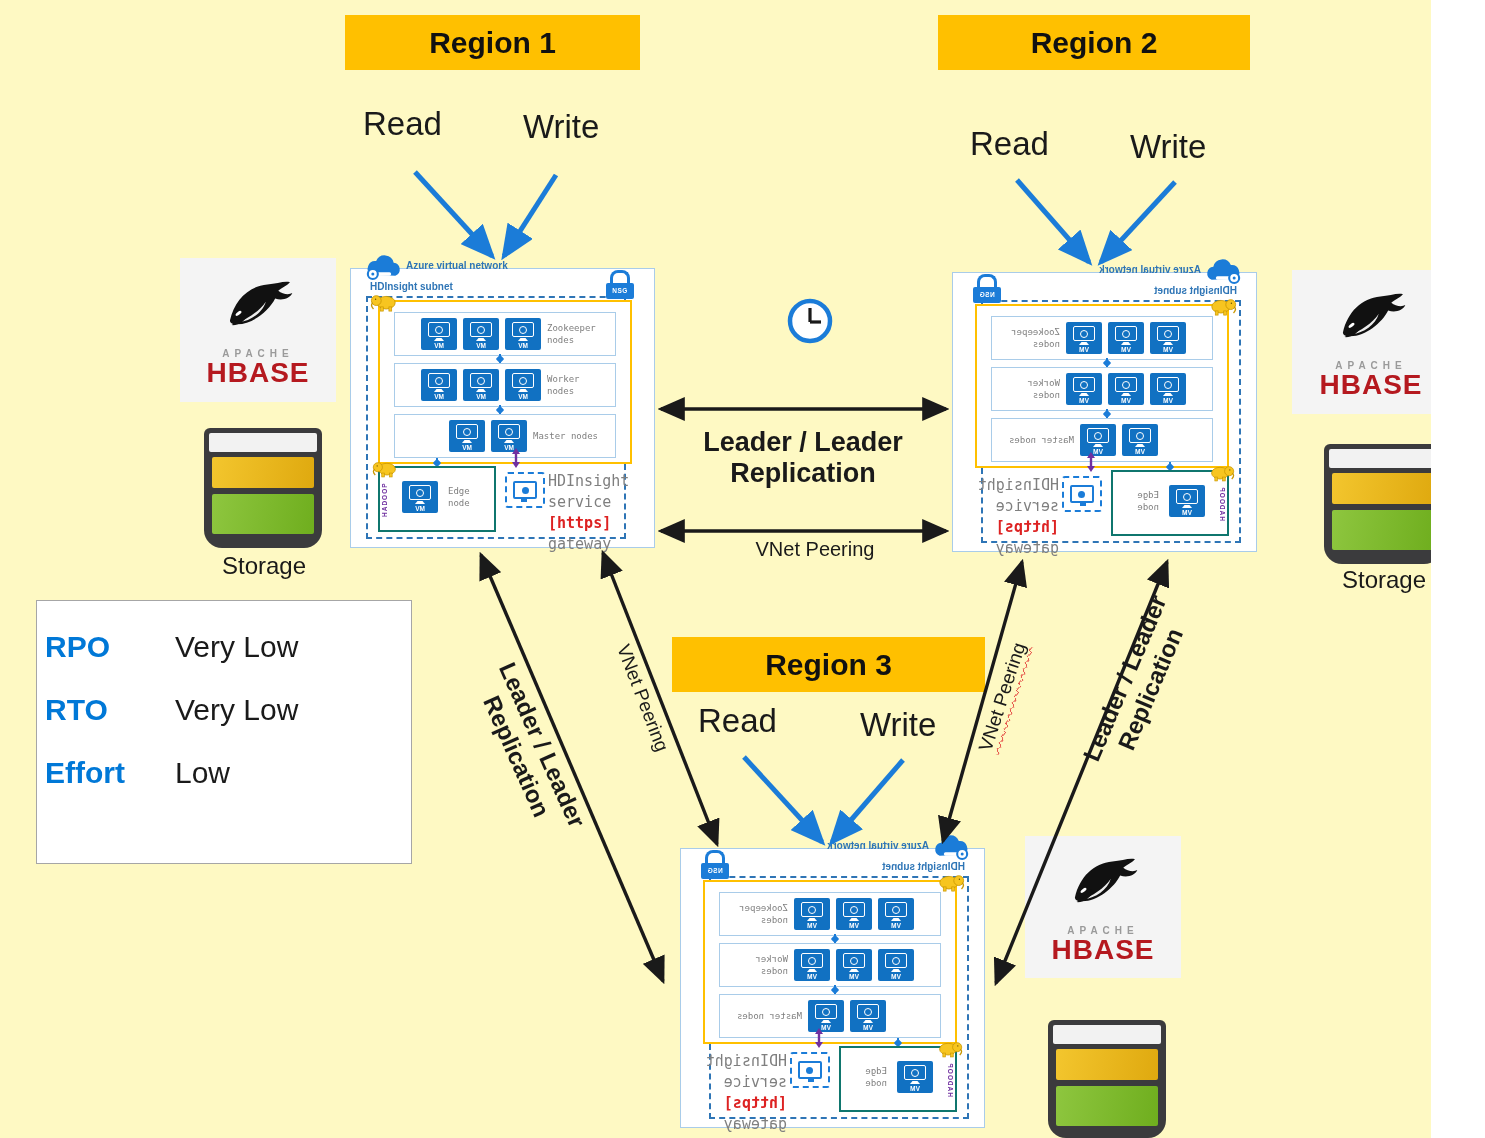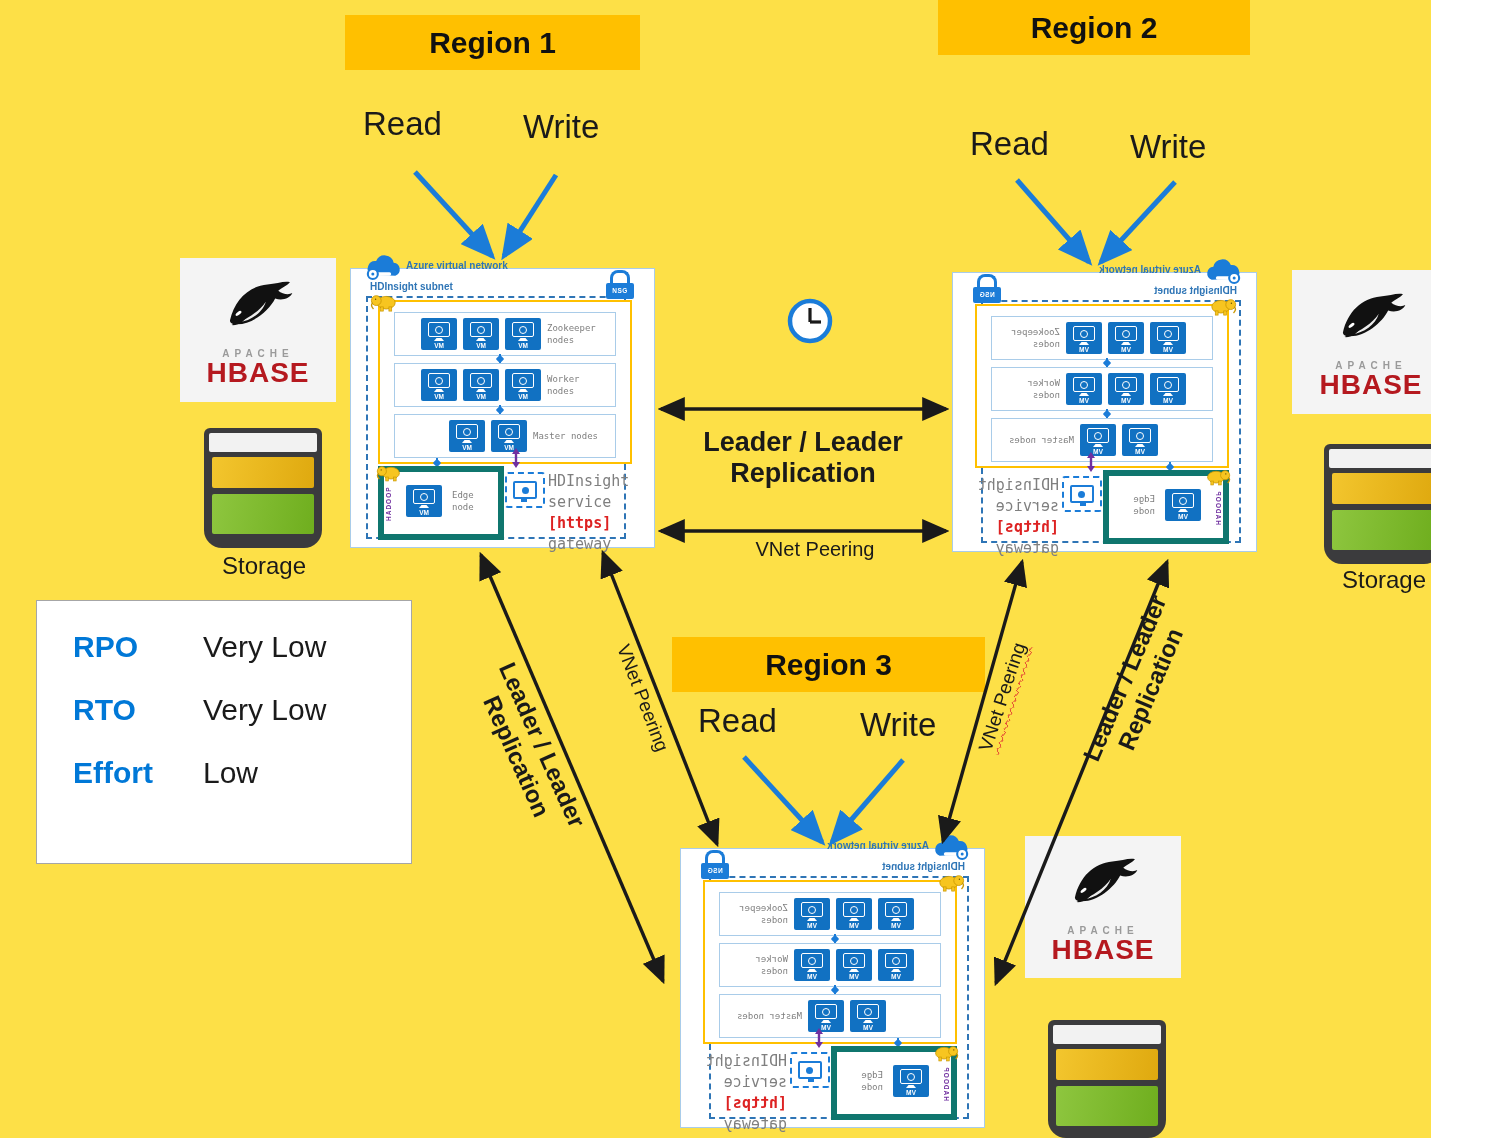--- a/index.html
+++ b/index.html
@@ -1,23 +1,23 @@
 <!DOCTYPE html>
 <html><head>
 <meta charset="utf-8">
 <style>
   html,body{margin:0;padding:0;background:#fff;}
   body{font-family:"Liberation Sans",sans-serif;color:#1a1a1a;}
-  #canvas{position:relative;width:1431px;height:1138px;background:#fde047;overflow:hidden;}
+  #canvas{position:relative;width:1431px;height:1138px;background:#fef9c3;overflow:hidden;}
 
   
   .banner{position:absolute;background:#FFC000;display:flex;align-items:center;justify-content:center;
           font-size:30px;font-weight:600;color:#111;}
   #banner-r1{left:345px;top:15px;width:295px;height:55px;}
-  #banner-r2{left:938px;top:0;width:312px;height:55px;}
+  #banner-r2{left:938px;top:15px;width:312px;height:55px;}
   #banner-r3{left:672px;top:637px;width:313px;height:55px;}
 
   
   .rw{position:absolute;font-size:33px;font-weight:400;color:#1a1a1a;}
 
   
   .netbox-slot{position:absolute;width:305px;height:296px;z-index:2;}
   .netbox-slot.mirror .netbox{transform:scaleX(-1);}
   .netbox{position:relative;width:305px;height:296px;transform-origin:center;}
   .outer-box{position:absolute;left:0;top:14px;width:303px;height:278px;border:1.5px solid #A9CCE9;background:#fff;}
@@ -42,21 +42,21 @@
   .vm-stand{position:absolute;left:13px;top:20px;width:10px;height:3px;background:#fff;clip-path:polygon(25% 0,75% 0,100% 100%,0 100%);}
   .vm-txt{position:absolute;bottom:1px;left:0;right:0;text-align:center;font-size:6.5px;font-weight:bold;color:#fff;}
   
   .rowconn{position:absolute;left:116px;width:7px;height:9px;}
   .rowconn.c1{top:52px;} .rowconn.c2{top:103px;}
   .vconn{position:absolute;left:83px;top:204px;width:7px;height:9px;}
   .connline{position:absolute;left:3px;top:0;width:1.5px;height:100%;background:#1b7cd8;}
   .conndot{position:absolute;left:0.5px;top:2px;width:6px;height:6px;background:#1b7cd8;transform:rotate(45deg);border-radius:1px;}
   .purple-arrow{position:absolute;left:160px;top:194px;}
   
-  .edge-box{position:absolute;left:28px;top:212px;width:114px;height:62px;border:6px solid #0f766e;background:#fff;}
+  .edge-box{position:absolute;left:28px;top:212px;width:114px;height:62px;border:2px solid #0f766e;background:#fff;}
   .hadoop-vert{position:absolute;left:1px;top:4px;bottom:2px;writing-mode:vertical-rl;transform:rotate(180deg);
                font-size:6.5px;font-weight:bold;color:#7030A0;letter-spacing:1px;text-align:center;}
   .edge-vm{position:absolute;left:22px;top:13px;}
   .edge-label{position:absolute;left:68px;top:17px;width:40px;font-family:"DejaVu Sans Mono",monospace;font-size:9px;color:#7f7f7f;line-height:1.35;}
   .eleph{position:absolute;width:28px;height:20px;z-index:4;}
   .eleph.cl{left:-10px;top:-10px;} .eleph.ed{left:-8px;top:-9px;}
   
   .gw-icon{position:absolute;left:155px;top:218px;width:36px;height:32px;border:2.5px dashed #1b7cd8;border-radius:3px;background:#fff;
            display:flex;align-items:center;justify-content:center;}
   .gw-scr{width:20px;height:14px;border:2px solid #1b7cd8;border-radius:2px;display:flex;align-items:center;justify-content:center;position:relative;}
@@ -81,21 +81,21 @@
   .band-green{height:40px;background:linear-gradient(100deg,#8ec63f,#6fae1e);}
   #storage-left{left:204px;top:428px;width:118px;height:120px;}
   #storage-right{left:1324px;top:444px;width:118px;height:120px;}
   #storage-bottom{left:1048px;top:1020px;width:118px;height:118px;}
   .storage-label{position:absolute;font-size:24px;color:#1a1a1a;z-index:1;}
   #storage-label-left{left:222px;top:552px;}
   #storage-label-right{left:1342px;top:566px;}
 
   
   #metrics{position:absolute;left:36px;top:600px;width:376px;height:264px;border:1.5px solid #A6A6A6;background:#fff;
-           box-sizing:border-box;padding:14px 0 0 36px;z-index:2;}
+           box-sizing:border-box;padding:14px 0 0 8px;z-index:2;}
   .metric-row{display:flex;height:63px;align-items:center;}
   .metric-label{width:130px;font-size:30px;font-weight:bold;color:#0078D7;}
   .metric-value{font-size:30px;font-weight:400;color:#1a1a1a;}
 
   
   .conn-label{position:absolute;z-index:6;color:#1a1a1a;}
   #label-leader-mid{left:683px;top:427px;width:240px;text-align:center;font-size:27px;font-weight:bold;line-height:1.15;}
   #label-vnet-mid{left:735px;top:538px;width:160px;text-align:center;font-size:20px;}
   .rot{transform-origin:center;white-space:normal;}
   #label-leader-left{left:427px;top:723px;width:205px;text-align:center;font-size:24px;font-weight:bold;line-height:1.15;

